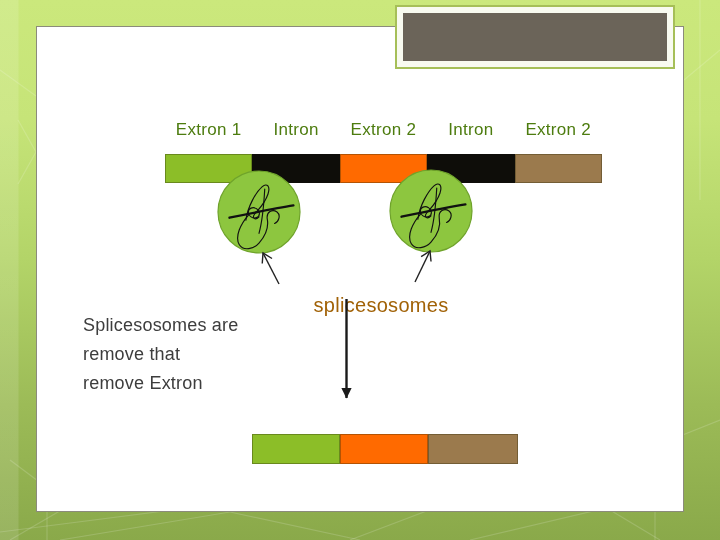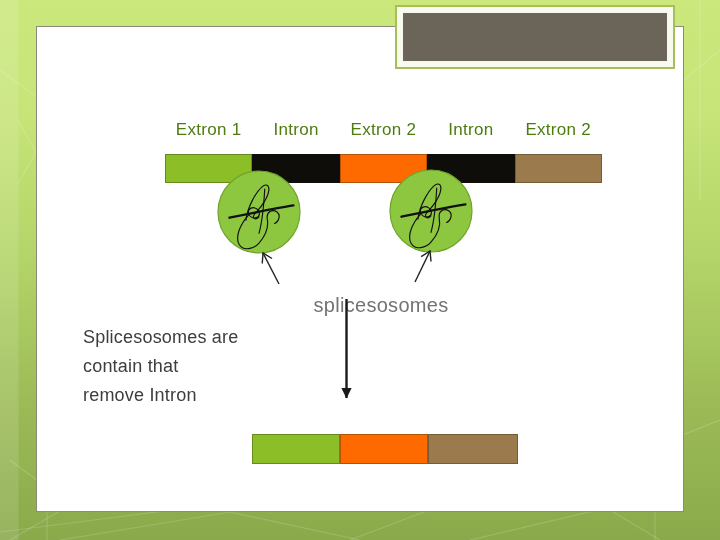--- a/index.html
+++ b/index.html
@@ -79,30 +79,30 @@
     pointer-events: none;
   }
 
   
   #spliceosome-label {
     position: absolute;
     left: 274px; top: 267px;
     width: 140px;
     text-align: center;
     font-size: 20px;
-    color: #737373;
+    color: #a16207;
     letter-spacing: 0.3px;
     z-index: 2;
     white-space: nowrap;
   }
 
   
   #caption {
     position: absolute;
-    left: 46px; top: 296px;
+    left: 46px; top: 284px;
     width: 190px;
     font-size: 18px;
     line-height: 29px;
     color: #3d3d3d;
     letter-spacing: 0.2px;
     z-index: 2;
   }
 
   
   #spliced-bar {
@@ -159,22 +159,22 @@
       <div class="seg" style="background-color: rgb(14, 13, 9);"></div>
       <div class="seg outlined" style="background-color: rgb(255, 106, 0);"></div>
       <div class="seg" style="background-color: rgb(14, 13, 9);"></div>
       <div class="seg outlined" style="background-color: rgb(155, 122, 77);"></div>
     </div>
 
     <div id="spliceosome-label">splicesosomes</div>
 
     <div id="caption">
       <div>Splicesosomes are</div>
-      <div>contain that</div>
-      <div>remove Intron</div>
+      <div>remove that</div>
+      <div>remove Extron</div>
     </div>
 
     <div id="spliced-bar">
       <div class="seg outlined" style="background-color: rgb(140, 190, 40);"></div>
       <div class="seg outlined" style="background-color: rgb(255, 106, 0);"></div>
       <div class="seg outlined" style="background-color: rgb(155, 122, 77);"></div>
     </div>
   </div>
 
   <svg id="diagram-overlay" viewBox="0 0 720 540" xmlns="http://www.w3.org/2000/svg">

